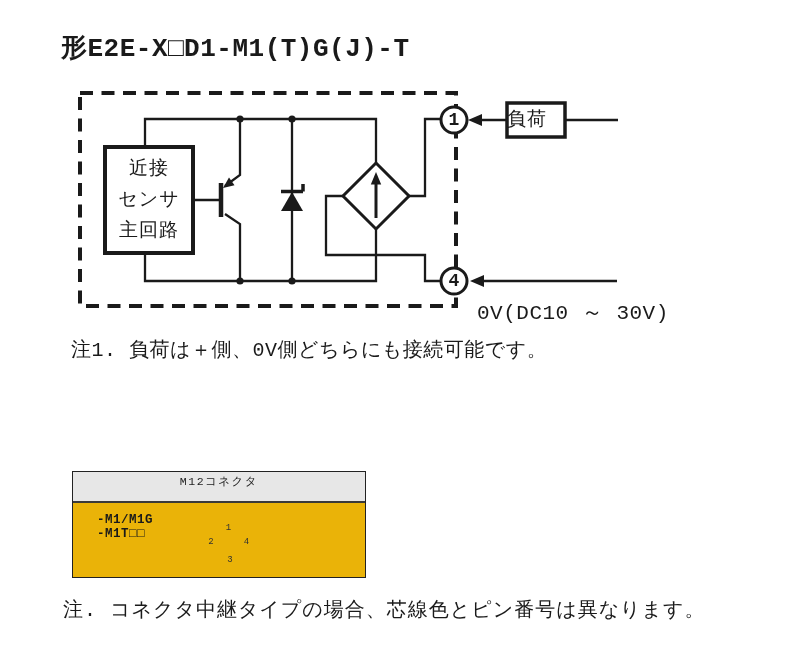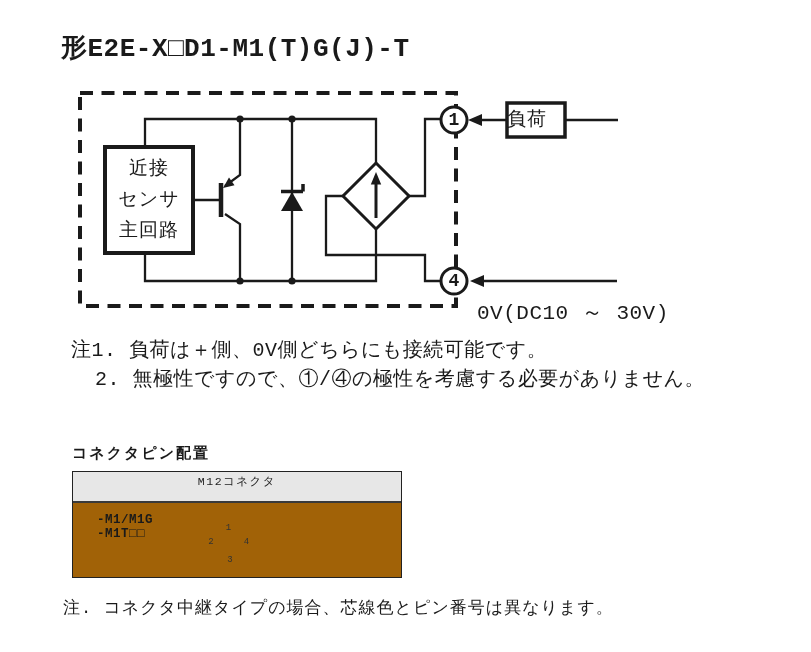--- a/index.html
+++ b/index.html
@@ -18,33 +18,33 @@
     font-size:18px;font-weight:bold;}
   .term-1{left:440px;top:106px;}
   .term-4{left:440px;top:267px;}
   .supply{font-size:21px;letter-spacing:0.5px;}
   .supply-top{left:478px;top:143px;}
   .supply-bottom{left:477px;top:292px;margin-top:6px;}
   .note{font-size:20px;letter-spacing:0.5px;}
   .note1{left:63px;top:336px;margin-left:8px;}
   .note2{left:95px;top:365px;}
   .conn-heading{left:72px;top:444px;font-size:15px;font-weight:bold;letter-spacing:2px;}
-  .conn-table{position:absolute;left:72px;top:471px;width:330px;height:107px;
-    border:1.5px solid #222;box-sizing:border-box;background:#a16207;}
+  .conn-table{position:absolute;left:72px;top:471px;width:294px;height:107px;
+    border:1.5px solid #222;box-sizing:border-box;background:#eab308;}
   .conn-table-header{height:31px;background:#e7e7e7;border-bottom:2.5px solid #3a3a3a;
     text-align:center;font-size:11.5px;line-height:13.5px;letter-spacing:1.5px;
     padding-top:3px;box-sizing:border-box;color:#222;}
   .row-labels{left:97px;top:513px;font-size:12.5px;font-weight:bold;line-height:14px;letter-spacing:0.5px;}
   .pin{position:absolute;width:13px;height:13px;display:flex;align-items:center;justify-content:center;
     font-size:9px;color:#333;}
   .pin-1{left:222px;top:521.5px;}
   .pin-2{left:204.5px;top:535px;}
   .pin-4{left:240px;top:535.5px;}
   .pin-3{left:223.5px;top:553px;}
-  .conn-note{left:63px;top:596px;font-size:17px;letter-spacing:1px;text-align:right;}
+  .conn-note{left:63px;top:596px;font-size:20px;letter-spacing:1px;text-align:right;}
 </style>
 </head>
 <body>
 
 <div id="stage">
 
   <svg id="circuit-svg" width="811" height="652" viewBox="0 0 811 652">
     <g fill="none" stroke="#1a1a1a">
 
       <rect x="80" y="93" width="376" height="213" stroke-width="4" stroke-dasharray="13 8.5"></rect>
@@ -111,23 +111,21 @@
   </div>
 
   <div class="t load-label">負荷</div>
 
   <div class="t term term-1">1</div>
   <div class="t term term-4">4</div>
 
   <div class="t supply supply-bottom">0V(DC10 ～ 30V)</div>
 
   <div class="t note note1">注1. 負荷は＋側、0V側どちらにも接続可能です。</div>
-  <div class="t note note2">2. 無極性ですので、①/④の極性を考慮する必要がありません。</div>
 
-  <div class="t conn-heading">コネクタピン配置</div>
 
   <div class="conn-table">
     <div class="conn-table-header">
       <div>M12コネクタ</div>
     </div>
   </div>
 
   <div class="t row-labels">
     <div>-M1/M1G</div>
     <div>-M1T□□</div>

